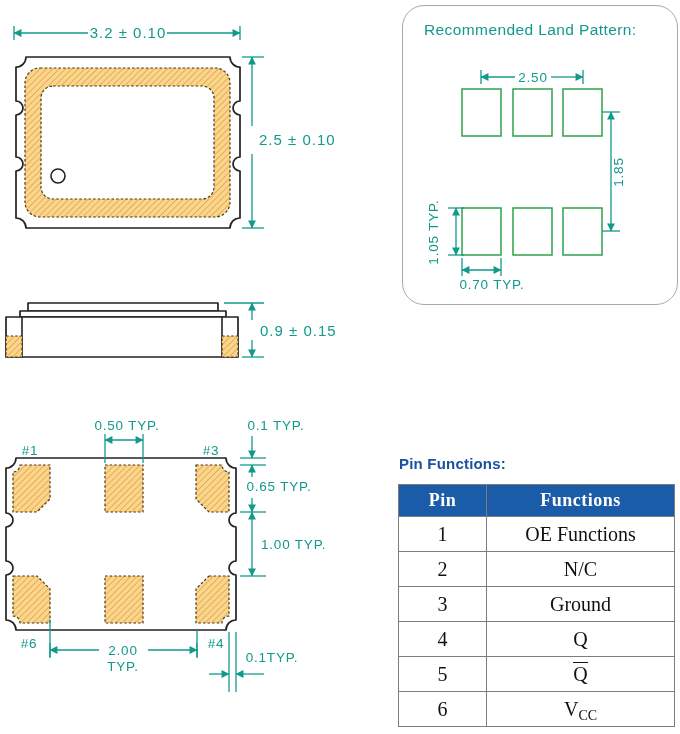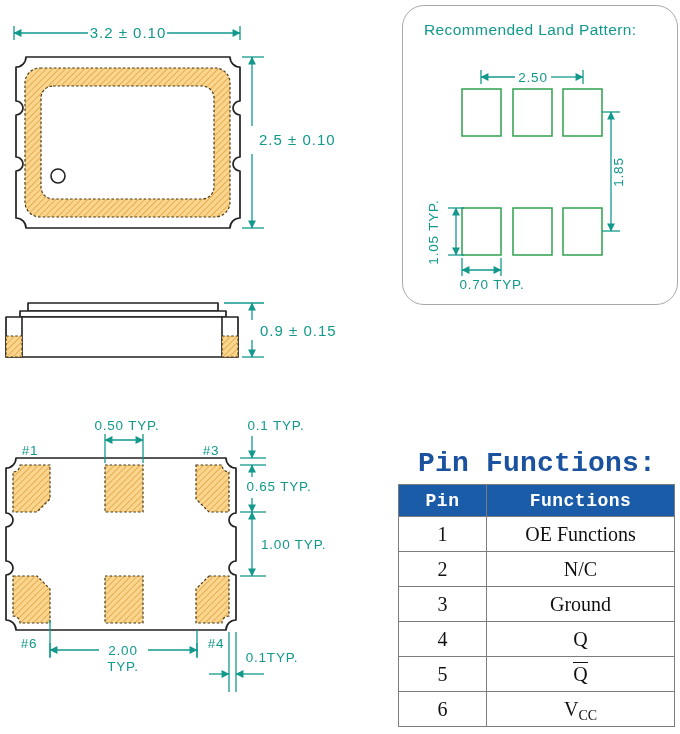--- a/index.html
+++ b/index.html
@@ -39,28 +39,28 @@
   }
   .land-title{
     position:absolute;left:21px;top:15px;
     color:var(--dimension-teal);font-size:15.5px;letter-spacing:0.4px;white-space:nowrap;
   }
   .greenpad{fill:#ffffff;stroke:var(--land-pattern-green);stroke-width:1.5;}
   
   .pinfn{position:absolute;left:398px;top:450px;width:277px;}
   .pinfn-title{
     color:var(--heading-blue);
-    font-family:Liberation Mono, monospace;font-weight:bold;font-size:28px;
-    line-height:28px;margin:0 0 6px 1px;letter-spacing:0.2px;text-align:center;
+    font-family:Liberation Sans, sans-serif;font-weight:bold;font-size:15px;
+    line-height:28px;margin:0 0 6px 1px;letter-spacing:0.2px;
   }
   table.pin-table{border-collapse:collapse;width:277px;table-layout:fixed;}
   .pin-table th,.pin-table td{border:1.6px solid var(--border-gray);text-align:center;padding:0;}
   .pin-table th{
     background:var(--table-header-blue);color:#ffffff;
-    font-family:Liberation Mono, monospace;font-weight:bold;font-size:18px;
+    font-family:Liberation Serif, serif;font-weight:bold;font-size:18px;
     height:31px;letter-spacing:0.5px;
   }
   .pin-table col.c1{width:88px;}
   .pin-table td{
     font-family:"Liberation Serif",serif;font-size:20px;color:#111;height:34px;
   }
   .ovl{display:inline-block;border-top:1.7px solid #111;padding-top:1px;line-height:1.05;}
   sub.subcc{font-size:14px;letter-spacing:0;vertical-align:-4px;line-height:0;}
 </style>
 </head>

